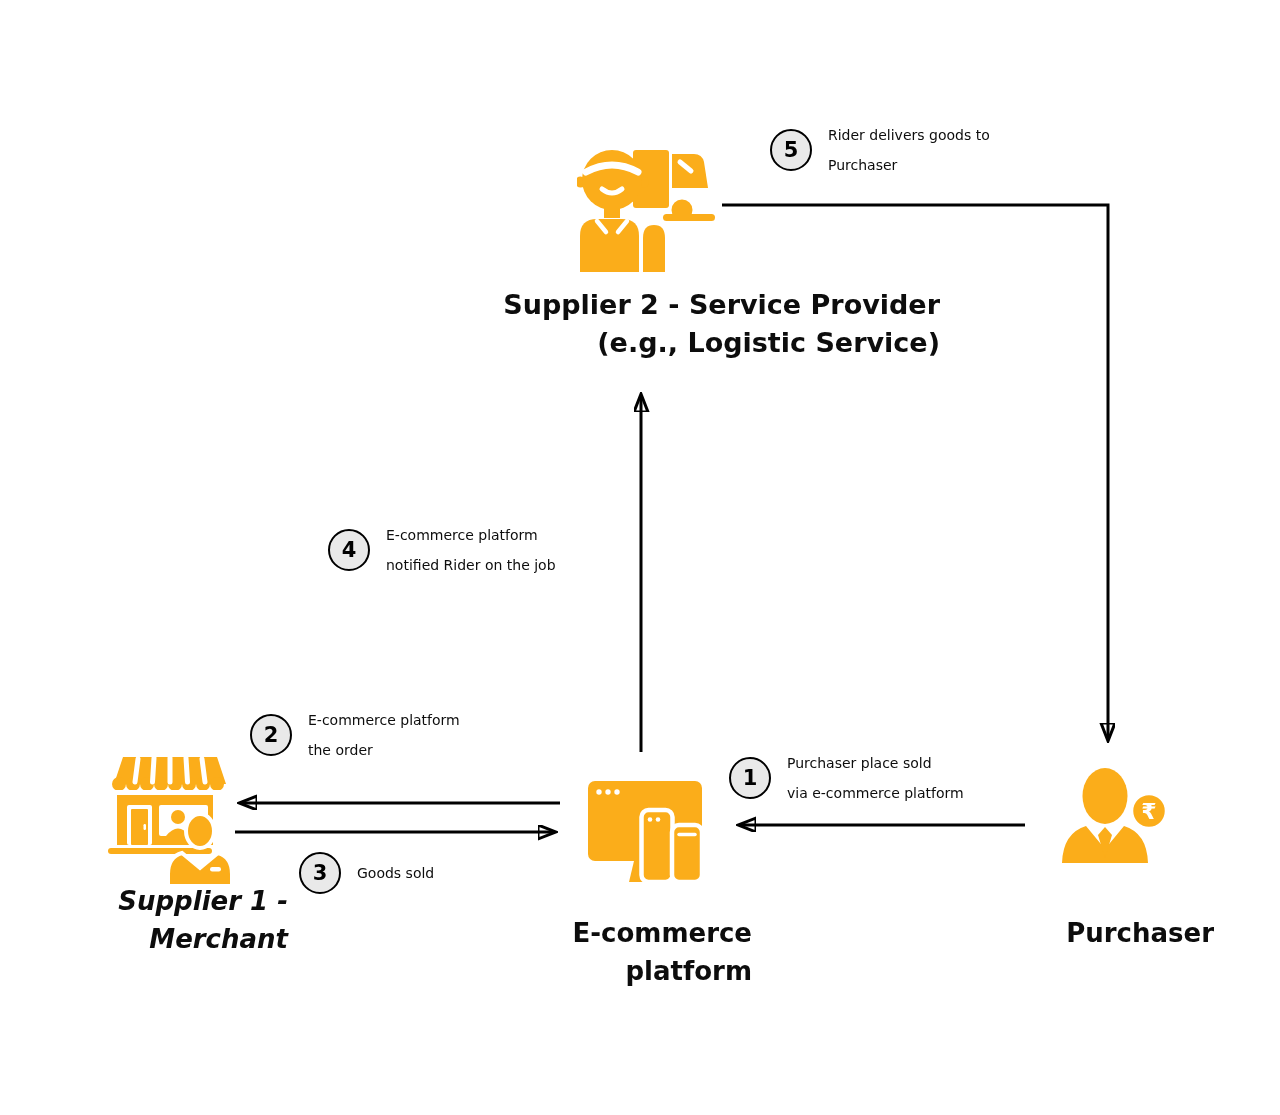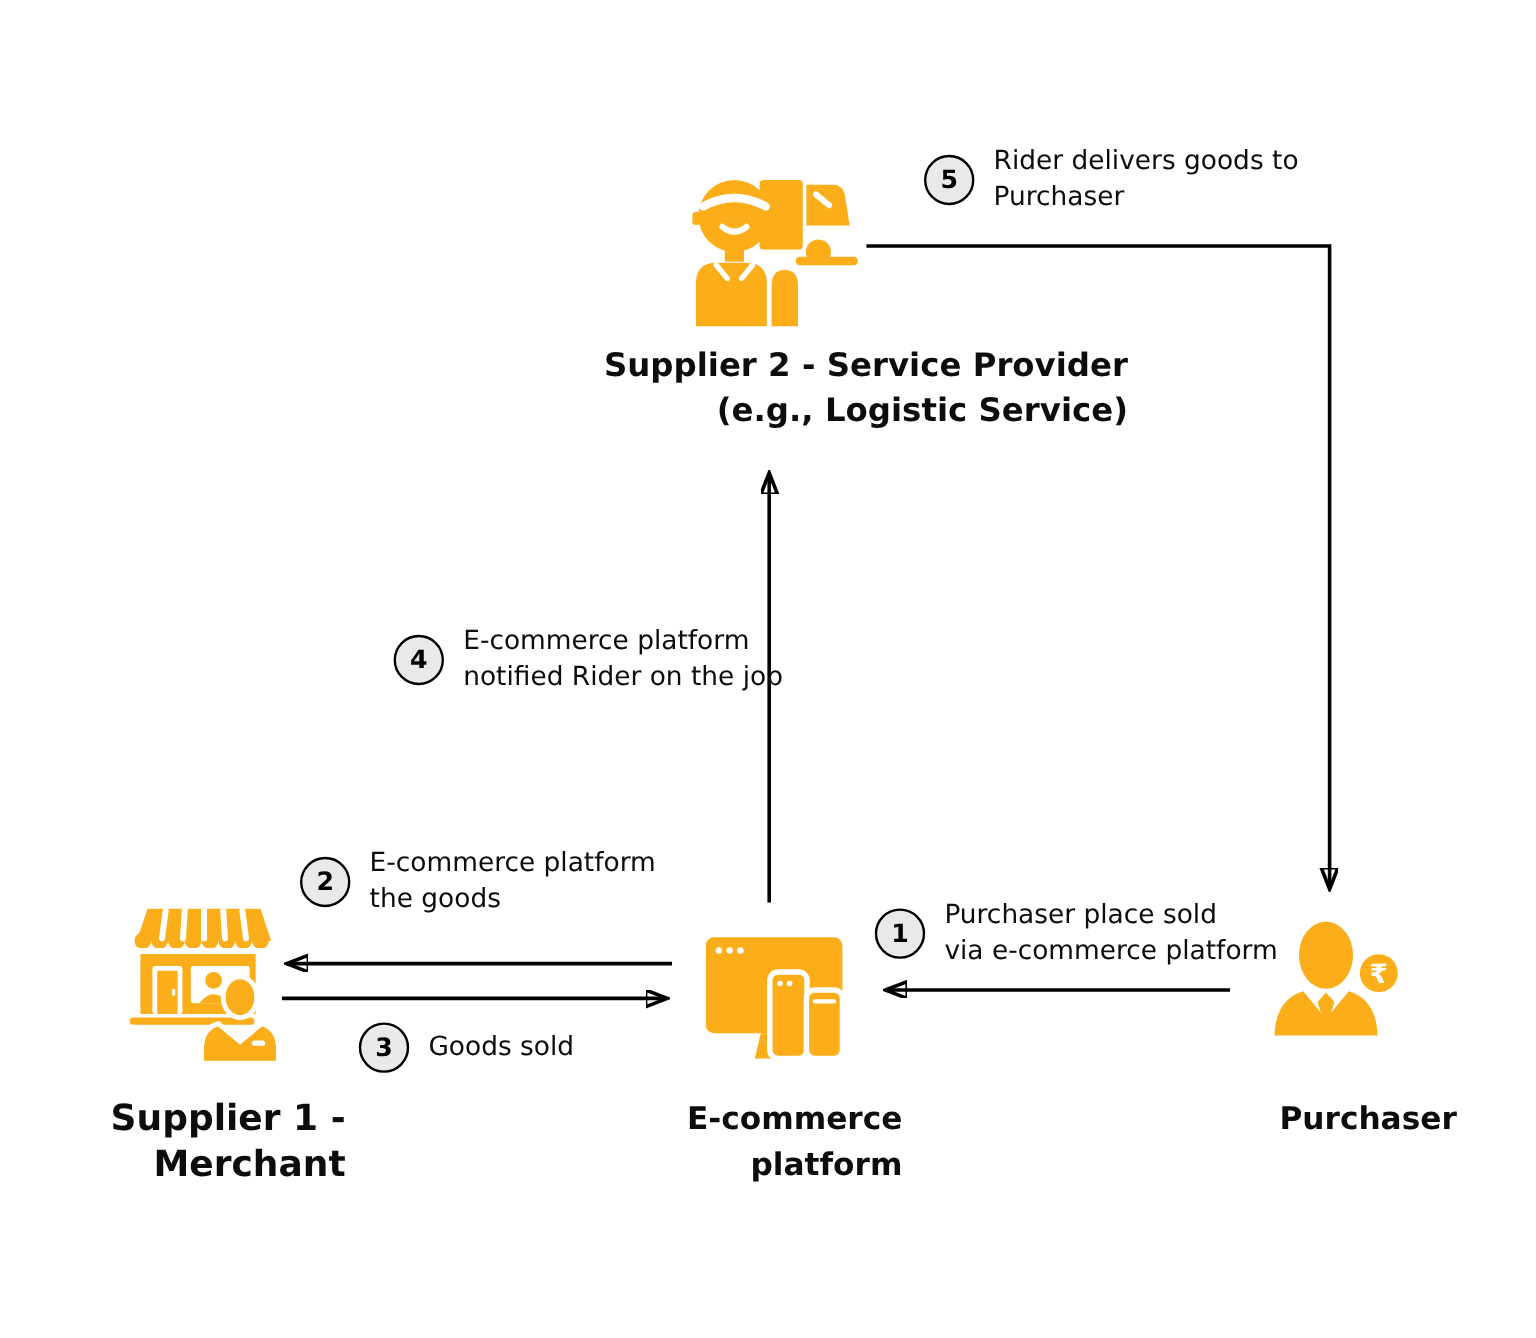--- a/index.html
+++ b/index.html
@@ -24,31 +24,31 @@
   .icon .ws{stroke:#ffffff;fill:none;stroke-linecap:round;}
   .icon .ow{fill:var(--accent,#FBAD1A);stroke:#ffffff;}
   .icon-rider{left:577px;top:140px;}
   .icon-merchant{left:107px;top:757px;}
   .icon-platform{left:588px;top:776px;}
   .icon-purchaser{left:1060px;top:764px;}
 
   
   .caption{position:absolute;z-index:2;text-align:right;font-weight:700;line-height:38px;}
   .caption-supplier2{left:340px;top:286px;width:600px;font-size:27px;}
-  .caption-supplier1{left:48px;top:914px;width:240px;font-size:30px;}
+  .caption-supplier1{left:48px;top:882px;width:240px;font-size:26px;font-style:italic;}
   .caption-platform{left:542px;top:914px;width:210px;font-size:26px;}
   .caption-purchaser{left:1014px;top:914px;width:200px;font-size:26px;}
 
   
   .step{position:absolute;z-index:2;display:flex;align-items:center;gap:16px;}
   .badge{flex:0 0 auto;width:42px;height:42px;border-radius:50%;
          background:var(--badge-bg,#E9E9E9);border:2.5px solid #000;
          display:flex;align-items:center;justify-content:center;
          font-size:21px;font-weight:700;color:#000;}
-  .step-text{font-size:22px;line-height:30px;font-weight:500;color:var(--text,#0D0D0D);}
+  .step-text{font-size:14px;line-height:30px;font-weight:500;color:var(--text,#0D0D0D);}
   .step-1{left:729px;top:748px;}
   .step-2{left:250px;top:705px;}
   .step-3{left:299px;top:852px;}
   .step-4{left:328px;top:520px;}
   .step-5{left:770px;top:120px;}
 </style>
 </head>
 <body>
 
 <div class="canvas">
@@ -150,21 +150,21 @@
     <div class="step-text">
       <div>Purchaser place sold</div>
       <div>via e-commerce platform</div>
     </div>
   </div>
 
   <div class="step step-2">
     <span class="badge">2</span>
     <div class="step-text">
       <div>E-commerce platform</div>
-      <div>the goods</div>
+      <div>the order</div>
     </div>
   </div>
 
   <div class="step step-3">
     <span class="badge">3</span>
     <div class="step-text">
       <div>Goods sold</div>
     </div>
   </div>
 

